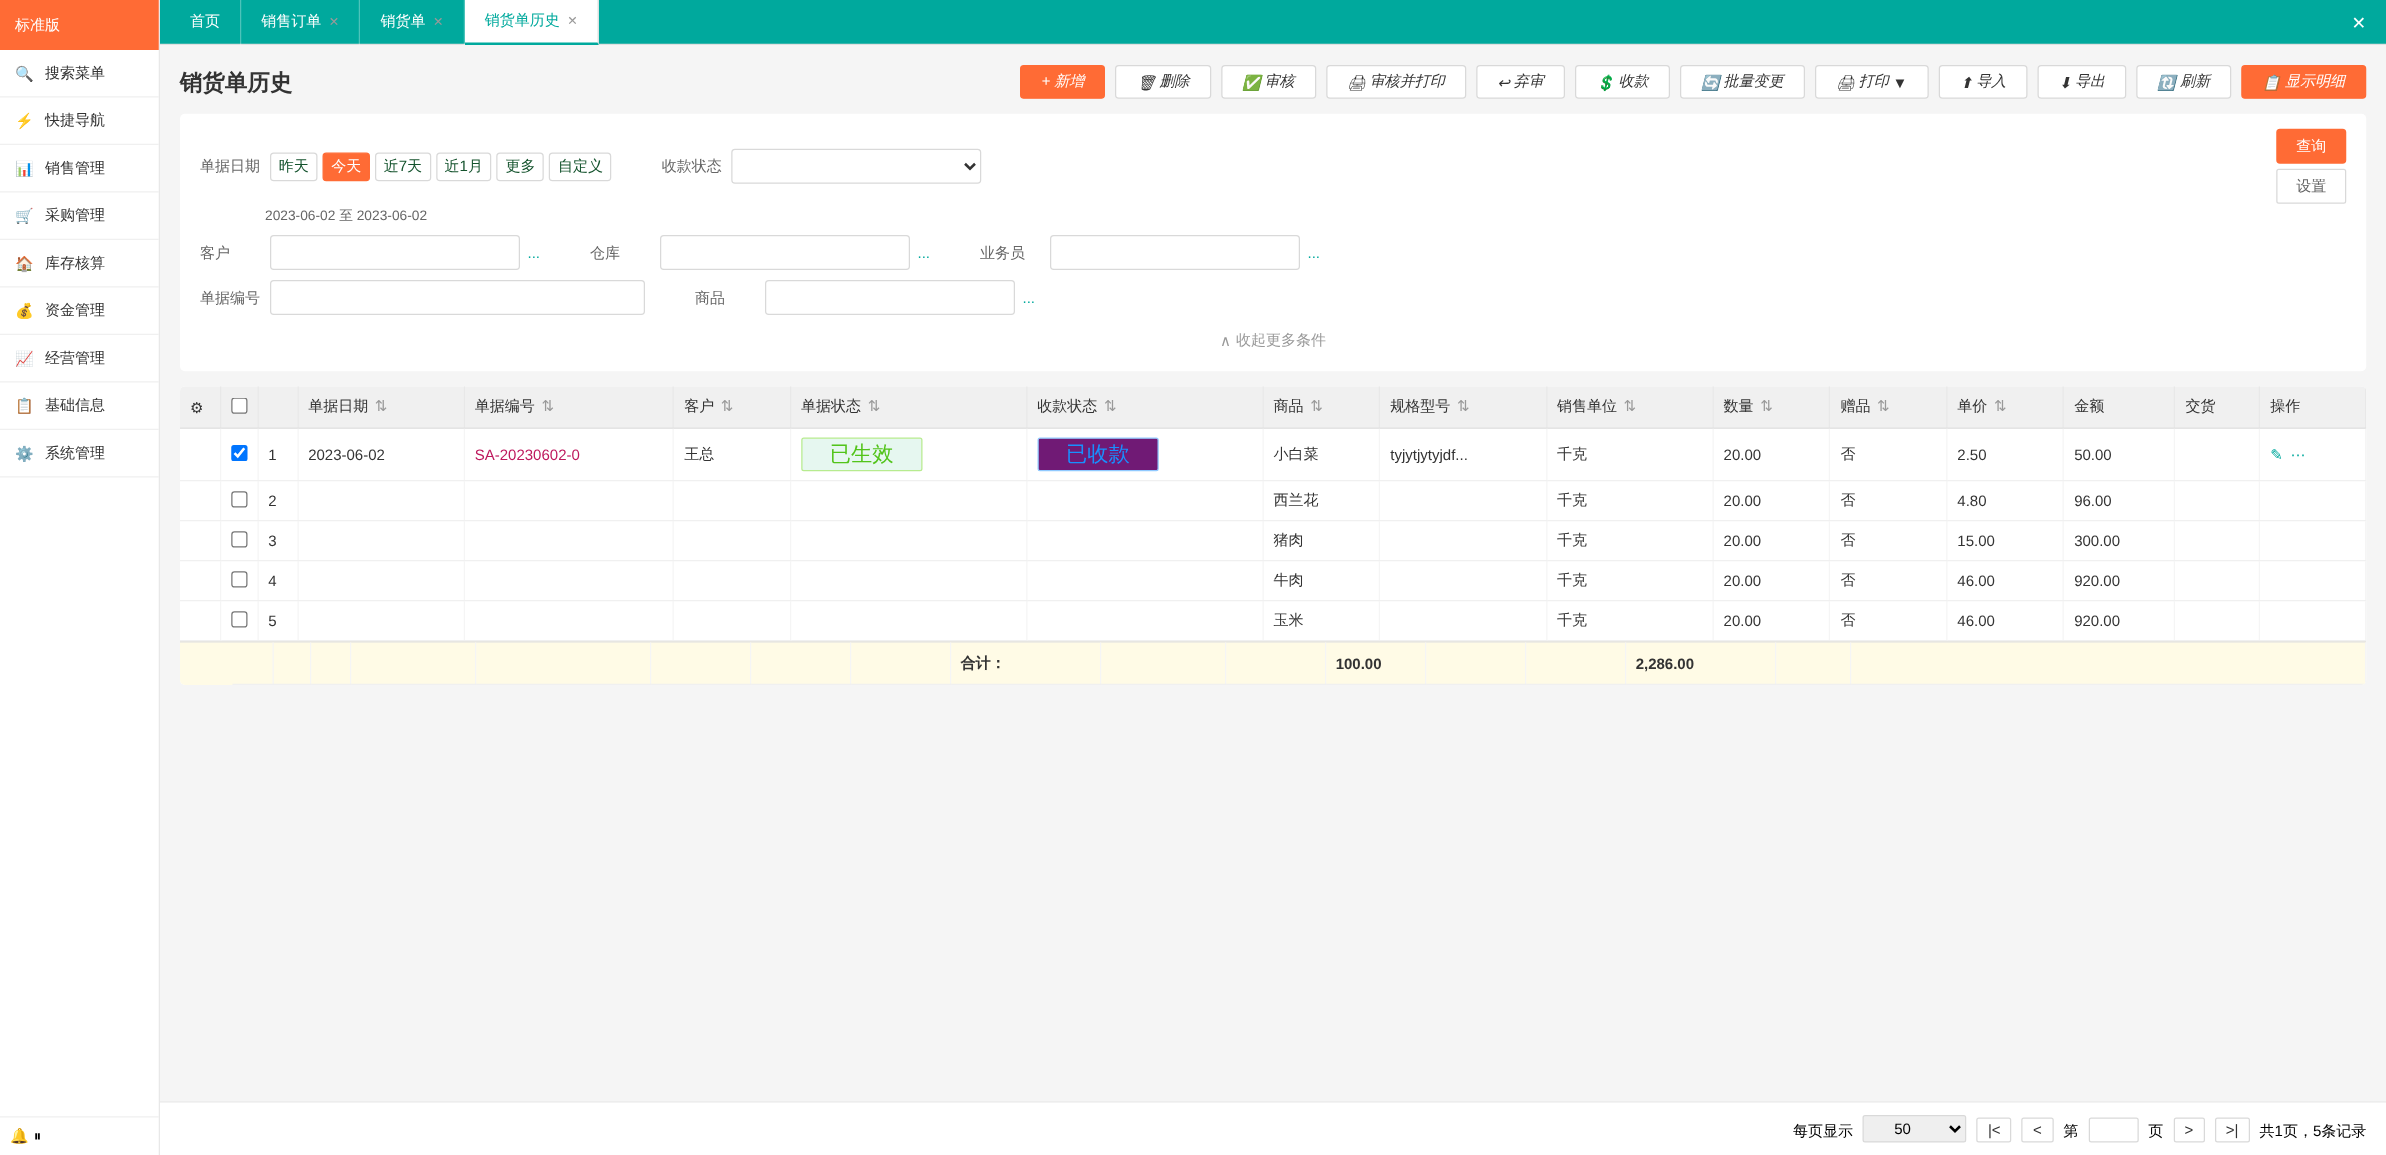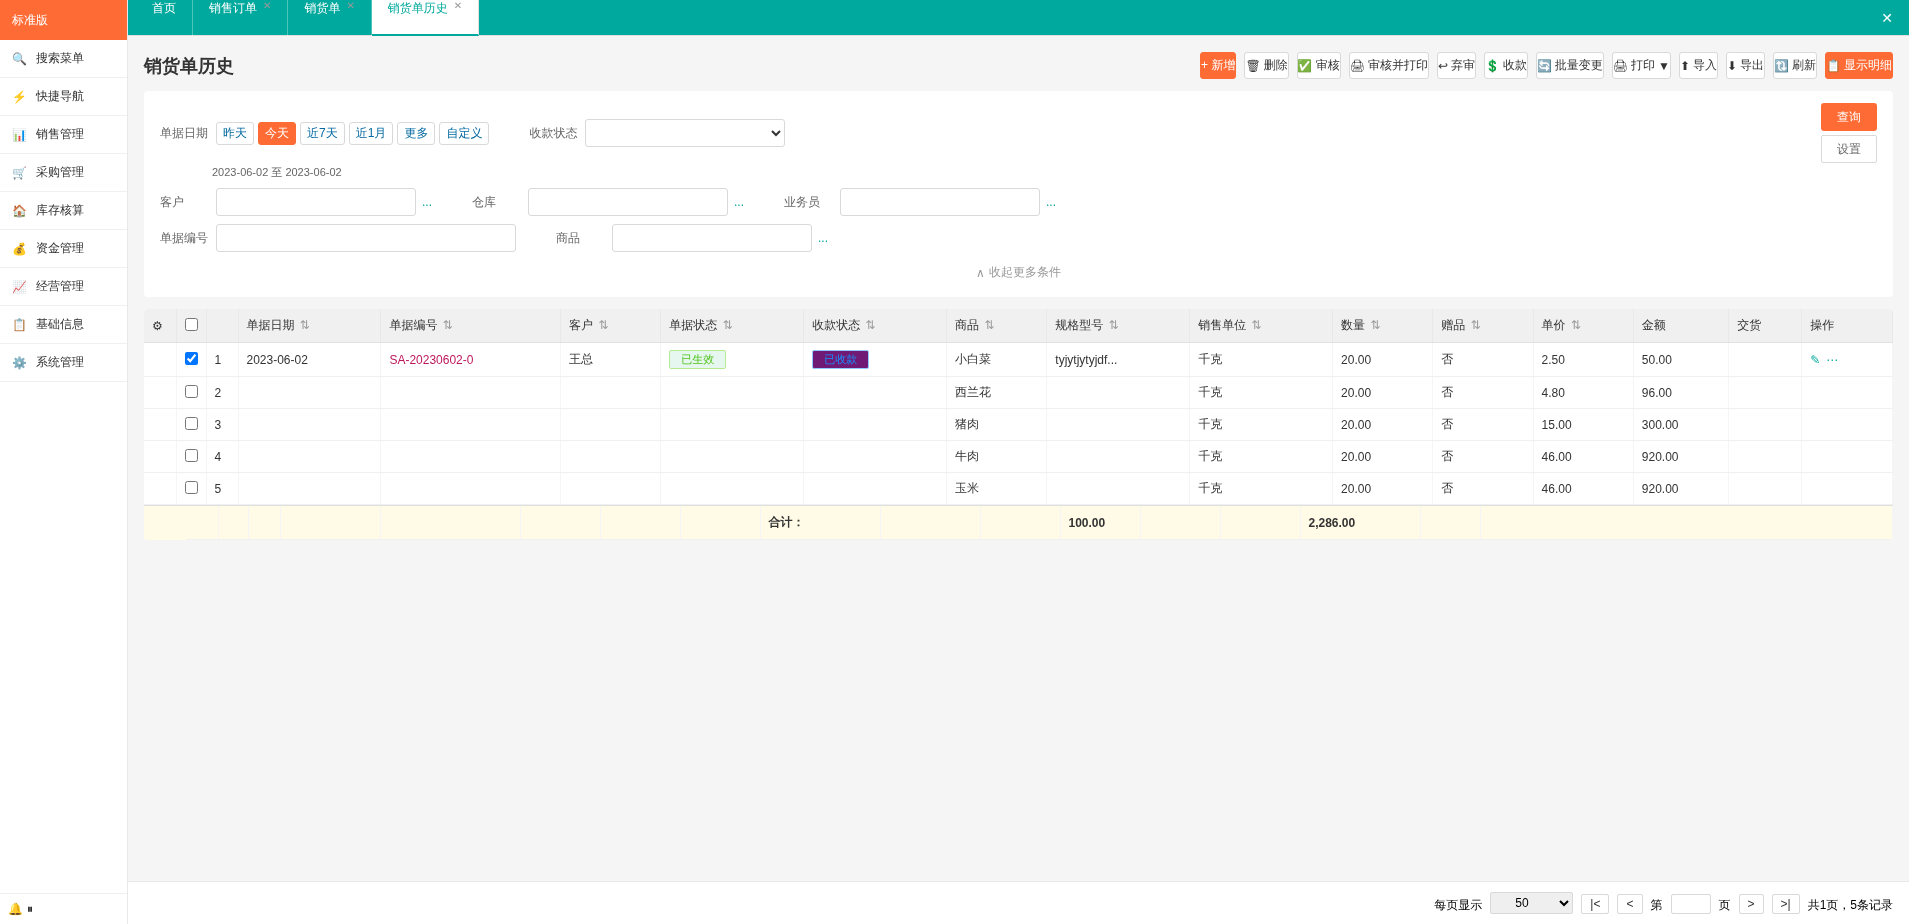--- a/index.html
+++ b/index.html
@@ -11,60 +11,60 @@
     .sidebar-item { display: flex; align-items: center; padding: 10px 12px; cursor: pointer; color: #333; gap: 8px; border-bottom: 1px solid #f0f0f0; }
     .sidebar-item .icon { width: 16px; height: 16px; display: inline-flex; align-items: center; justify-content: center; color: #666; }
     .sidebar-item .label { font-size: 12px; }
     .sidebar-bottom { margin-top: auto; padding: 8px; display: flex; gap: 4px; border-top: 1px solid #f0f0f0; }
 
     
     .main { flex: 1; display: flex; flex-direction: column; overflow: hidden; }
 
     
     .tab-bar { background: #fff; border-bottom: 1px solid #e0e0e0; display: flex; align-items: center; height: 36px; padding: 0 8px; }
-    .tab { padding: 0 16px; height: 36px; display: flex; align-items: flex-start; cursor: pointer; border-right: 1px solid #e0e0e0; color: #666; gap: 6px; font-size: 12px; }
+    .tab { padding: 0 16px; height: 36px; display: flex; align-items: center; cursor: pointer; border-right: 1px solid #e0e0e0; color: #666; gap: 6px; font-size: 12px; }
     .tab.active { background: #e8f4f4; color: #00a99d; border-bottom: 2px solid #00a99d; }
     .tab-close { font-size: 10px; color: #999; cursor: pointer; }
     .main-close { margin-left: auto; color: #999; cursor: pointer; font-size: 14px; }
 
     
     .content { flex: 1; overflow-y: auto; padding: 16px; background: #f5f5f5; }
 
     
     .page-header { display: flex; align-items: center; justify-content: space-between; margin-bottom: 12px; }
     .page-title { font-size: 18px; font-weight: bold; color: #333; }
     .toolbar { display: flex; align-items: center; gap: 8px; flex-wrap: wrap; }
-    .btn { display: flex; align-items: center; gap: 3px; padding: 4px 0; border: 1px solid #d9d9d9; background: #fff; border-radius: 3px; cursor: pointer; color: #333; font-size: 12px; }
+    .btn { display: flex; align-items: center; gap: 3px; padding: 4px 16px; border: 1px solid #d9d9d9; background: #fff; border-radius: 3px; cursor: pointer; color: #333; font-size: 12px; font-style: italic; }
     .btn-primary { background: #ff6b35; color: white; border-color: #ff6b35; }
     .btn-orange { background: #ff6b35; color: white; border-color: #ff6b35; border-radius: 3px; }
 
     
     .filter-panel { background: #fff; border-radius: 4px; padding: 12px 16px; margin-bottom: 12px; }
     .filter-row { display: flex; align-items: center; gap: 16px; margin-bottom: 8px; }
     .filter-item { display: flex; align-items: center; gap: 6px; }
     .filter-label { color: #666; white-space: nowrap; min-width: 50px; }
     .filter-input { border: 1px solid #d9d9d9; border-radius: 3px; padding: 3px 8px; height: 28px; width: 160px; color: #333; }
     .filter-select { border: 1px solid #d9d9d9; border-radius: 3px; padding: 3px 8px; height: 28px; min-width: 200px; color: #333; background: #fff; }
     .date-quick { display: flex; gap: 4px; align-items: center; }
-    .date-btn { padding: 2px 6px; border: 1px solid #d9d9d9; border-radius: 3px; cursor: pointer; color: #0369a1; }
+    .date-btn { padding: 2px 6px; border: 1px solid #d9d9d9; border-radius: 3px; cursor: pointer; color: #14532d; }
     .date-btn.active { background: #ff6b35; color: white; border-color: #ff6b35; }
     .date-range { color: #666; font-size: 11px; }
     .collapse-btn { display: flex; align-items: center; gap: 4px; cursor: pointer; color: #999; font-size: 12px; justify-content: center; padding: 4px; }
     .dotdotdot { color: #00a99d; cursor: pointer; }
     .query-btn { background: #ff6b35; color: white; border: none; border-radius: 3px; padding: 4px 16px; cursor: pointer; font-size: 12px; height: 28px; }
     .set-btn { background: white; color: #666; border: 1px solid #d9d9d9; border-radius: 2px; padding: 4px 12px; cursor: pointer; font-size: 12px; height: 28px; }
 
     
     .table-wrapper { background: #fff; border-radius: 4px; overflow: hidden; }
     table { width: 100%; border-collapse: collapse; }
     thead tr { background: #f0f0f0; }
     th { padding: 8px 8px; text-align: left; color: #333; font-weight: normal; border-bottom: 1px solid #e0e0e0; border-right: 1px solid #e8e8e8; white-space: nowrap; font-size: 12px; }
     th .sort-icon { color: #999; margin-left: 2px; }
     td { padding: 7px 8px; border-bottom: 1px solid #f0f0f0; border-right: 1px solid #f5f5f5; color: #333; font-size: 12px; }
-    .badge { display: inline-block; padding: 1px 11px; border-radius: 2px; font-size: 11px; }
+    .badge { display: inline-block; padding: 1px 22px; border-radius: 2px; font-size: 17px; }
     .badge-green { background: #e6f7f0; color: #52c41a; border: 1px solid #b7eb8f; }
     .badge-blue { background: #701a75; color: #1890ff; border: 1px solid #91caff; }
     .action-link { color: #00a99d; cursor: pointer; text-decoration: none; margin-right: 6px; }
 
     
     .table-footer { background: #fffbe6; border-top: 1px solid #e0e0e0; display: flex; padding-left: 42px; }
     .table-footer td { padding: 8px; font-weight: bold; }
 
     
     .pagination { display: flex; align-items: flex-end; justify-content: flex-end; padding: 10px 16px; background: #fff; border-top: 1px solid #e8e8e8; gap: 8px; }

